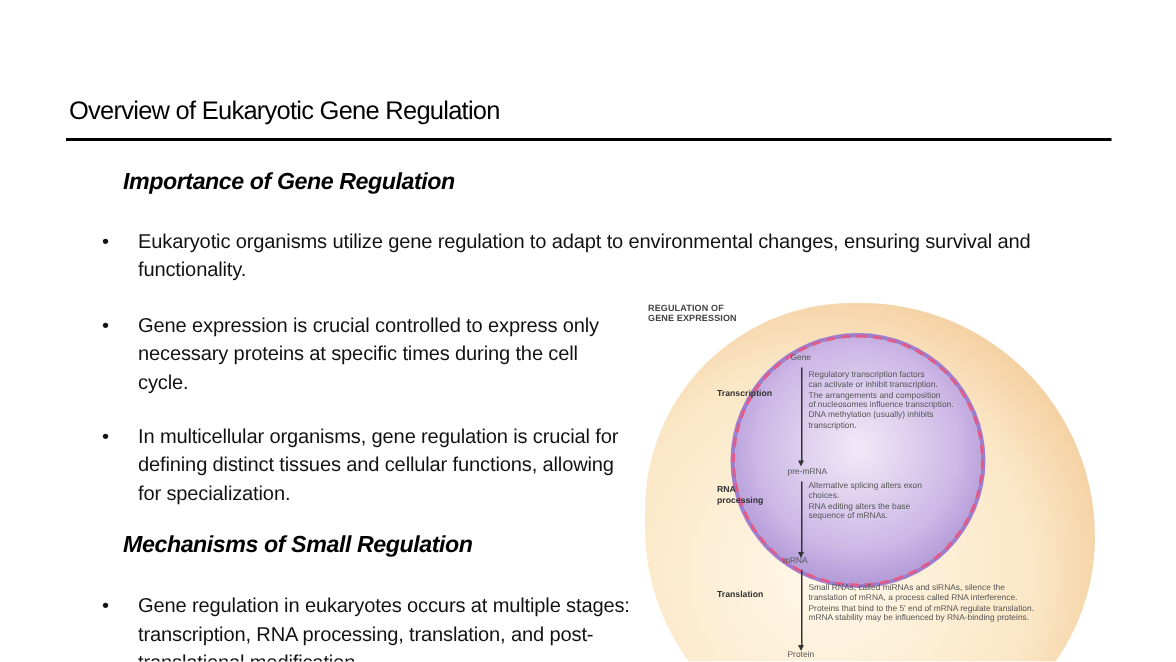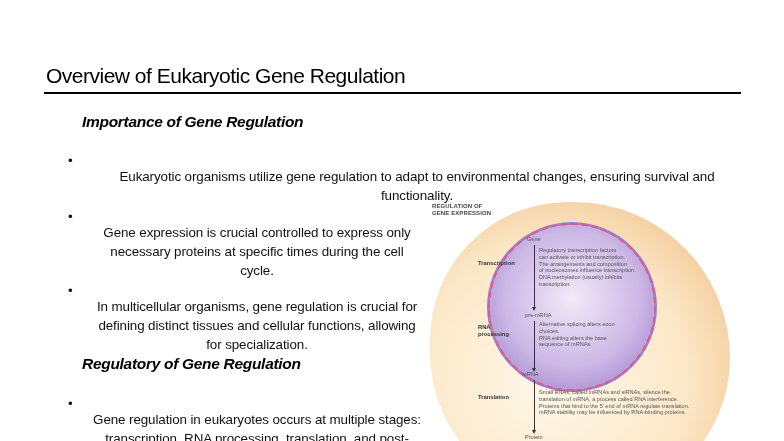--- a/index.html
+++ b/index.html
@@ -3,39 +3,39 @@
 <meta charset="utf-8">
 <style>
   html, body { margin: 0; padding: 0; }
   body {
     width: 784px; height: 441px; overflow: hidden; background: #ffffff;
     font-family: "Liberation Sans", "DejaVu Sans", sans-serif; color: #000;
     position: relative;
   }
   .page-title {
     position: absolute; left: 46px; top: 64px;
-    font-size: 21px; letter-spacing: -0.5px; white-space: nowrap;
+    font-size: 17px; letter-spacing: -0.5px; white-space: nowrap;
     font-family: "Liberation Sans", sans-serif;
   }
   .title-rule {
     position: absolute; left: 44px; top: 92px; width: 697px; height: 2px; background: #000;
   }
   .section-heading {
     position: absolute; left: 46px; font-style: italic; font-size: 15.5px;
     letter-spacing: -0.3px; white-space: nowrap; margin-left: 36px;
   }
   .h-importance { top: 113px; }
   .h-mechanisms { top: 355px; font-weight: bold; }
   .h-importance { font-weight: bold; }
   .bullet {
     position: absolute; left: 68px; font-size: 13.4px; line-height: 19px;
     letter-spacing: -0.1px; color: #111;
   }
   .bullet .dot { position: absolute; left: 0; top: 0; width: 10px; }
-  .bullet .txt { position: absolute; left: 24px; top: 16px; text-align: center; }
+  .bullet .txt { position: absolute; left: 24px; top: 0; }
   .b1 { top: 151px; }
   .b1 .txt { width: 650px; }
   .b2 { top: 207px; }
   .b2 .txt { width: 330px; }
   .b3 { top: 281px; }
   .b3 .txt { width: 330px; }
   .b4 { top: 394px; }
   .b4 .txt { width: 330px; }
 
   
@@ -80,21 +80,21 @@
 </div>
 <div class="bullet b2">
   <span class="dot">•</span>
   <span class="txt">Gene expression is crucial controlled to express only necessary proteins at specific times during the cell cycle.</span>
 </div>
 <div class="bullet b3">
   <span class="dot">•</span>
   <span class="txt">In multicellular organisms, gene regulation is crucial for defining distinct tissues and cellular functions, allowing for specialization.</span>
 </div>
 
-<div class="section-heading h-mechanisms">Regulatory of Gene Regulation</div>
+<div class="section-heading h-mechanisms">Mechanisms of Small Regulation</div>
 
 <div class="bullet b4">
   <span class="dot">•</span>
   <span class="txt">Gene regulation in eukaryotes occurs at multiple stages: transcription, RNA processing, translation, and post-translational modification.</span>
 </div>
 
 <div class="figure">
   <div class="cell"></div>
   <div class="nucleus"></div>
 

